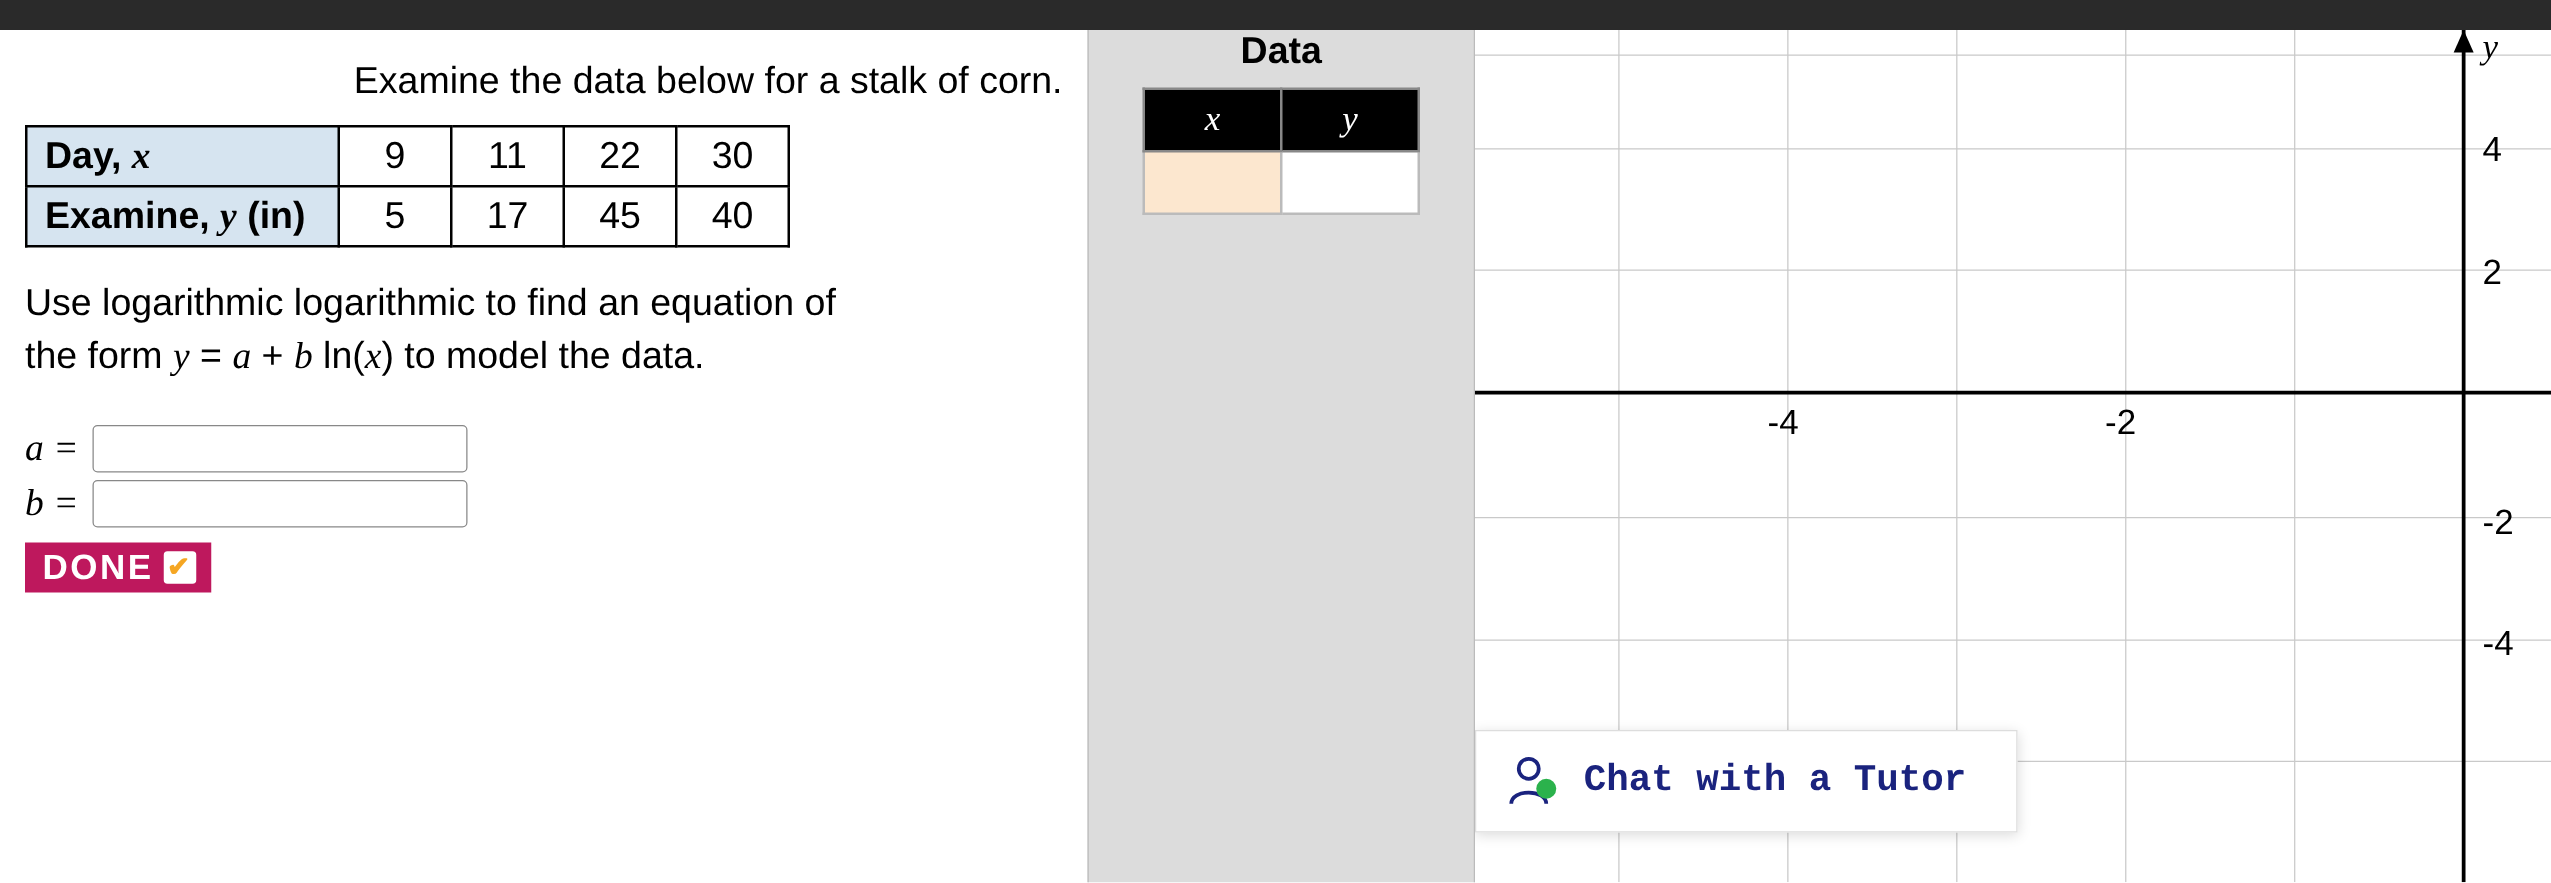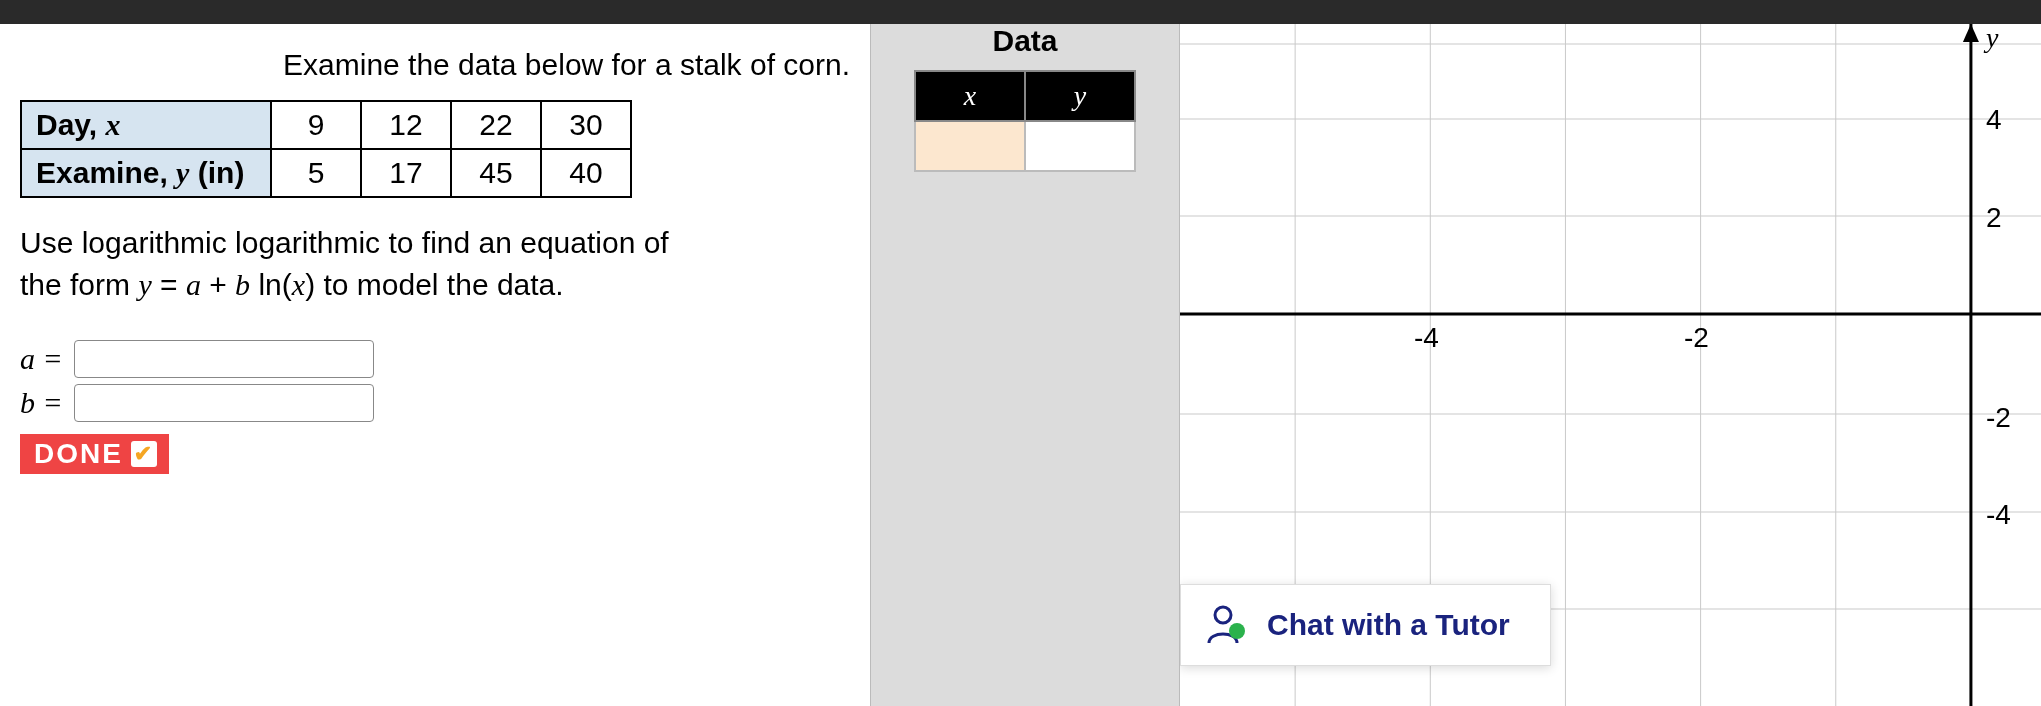--- a/index.html
+++ b/index.html
@@ -88,21 +88,21 @@
     width: 300px;
     height: 38px;
     border: 1px solid #888;
     border-radius: 4px;
     font-size: 22px;
     padding: 0 8px;
     background: #fff;
   }
   .done-btn {
     margin-top: 6px;
-    background: #ef4444;
+    background: #be185d;
     color: #fff;
     border: none;
     padding: 4px 12px 4px 14px;
     font-size: 28px;
     font-weight: bold;
     letter-spacing: 2px;
     display: inline-flex;
     align-items: center;
     gap: 8px;
     cursor: pointer;
@@ -180,20 +180,21 @@
     display: flex;
     align-items: center;
     gap: 18px;
     cursor: pointer;
     z-index: 5;
   }
   .chat-tutor-text {
     color: #1a237e;
     font-weight: bold;
     font-size: 30px;
+    font-family: Liberation Mono, monospace;
   }
   .tutor-icon {
     position: relative;
     width: 44px;
     height: 44px;
   }
 </style>
 </head>
 <body>
 
@@ -204,21 +205,21 @@
   <div class="left-pane">
     <div class="prompt-text">Examine the data below for a stalk of corn.</div>
 
     <table class="data-table">
       <tbody>
           <tr>
         <td class="row-header">
           <span>Day, </span><span class="ital">x</span>
         </td>
         <td>9</td>
-        <td>12</td>
+        <td>11</td>
         <td>22</td>
         <td>30</td>
       </tr>
       <tr>
         <td class="row-header">
           <span>Examine, </span><span class="ital">y</span><span> (in)</span>
         </td>
         <td>5</td>
         <td>17</td>
         <td>45</td>

